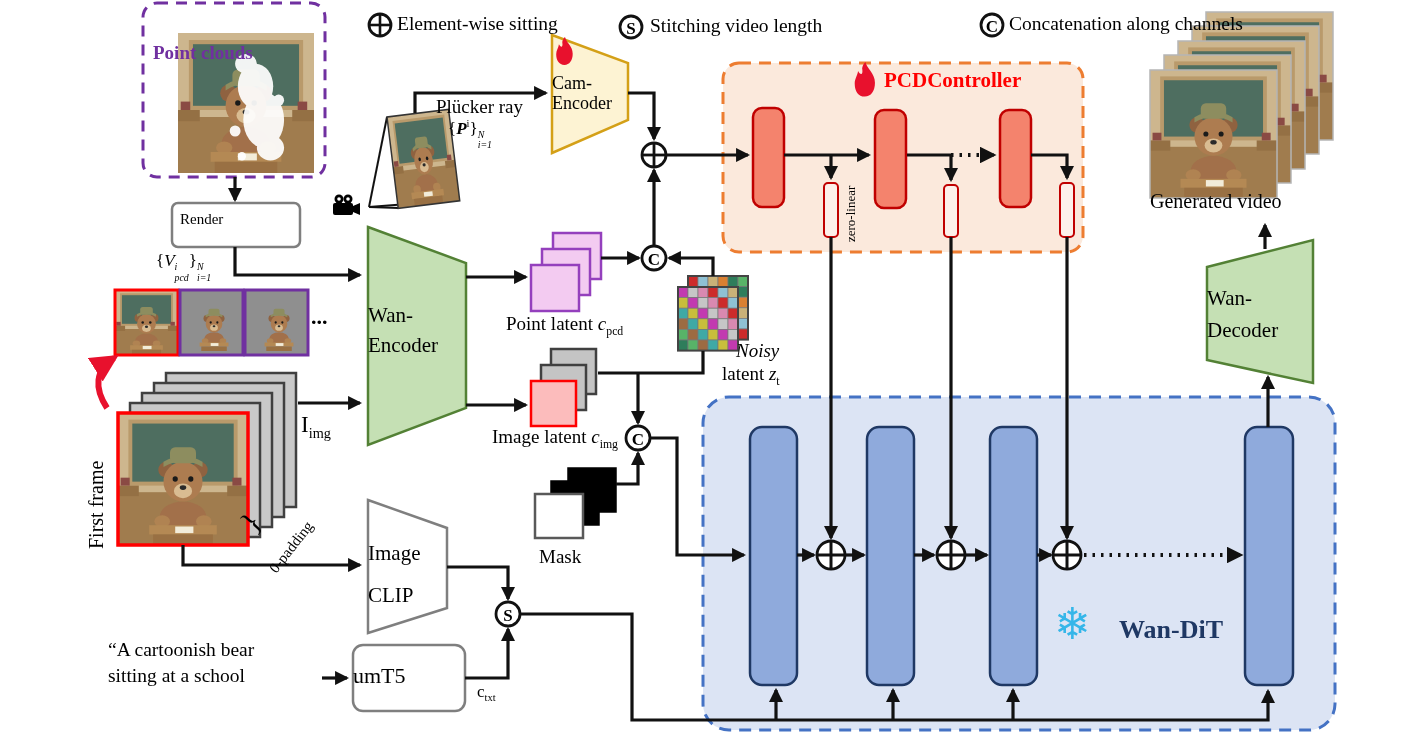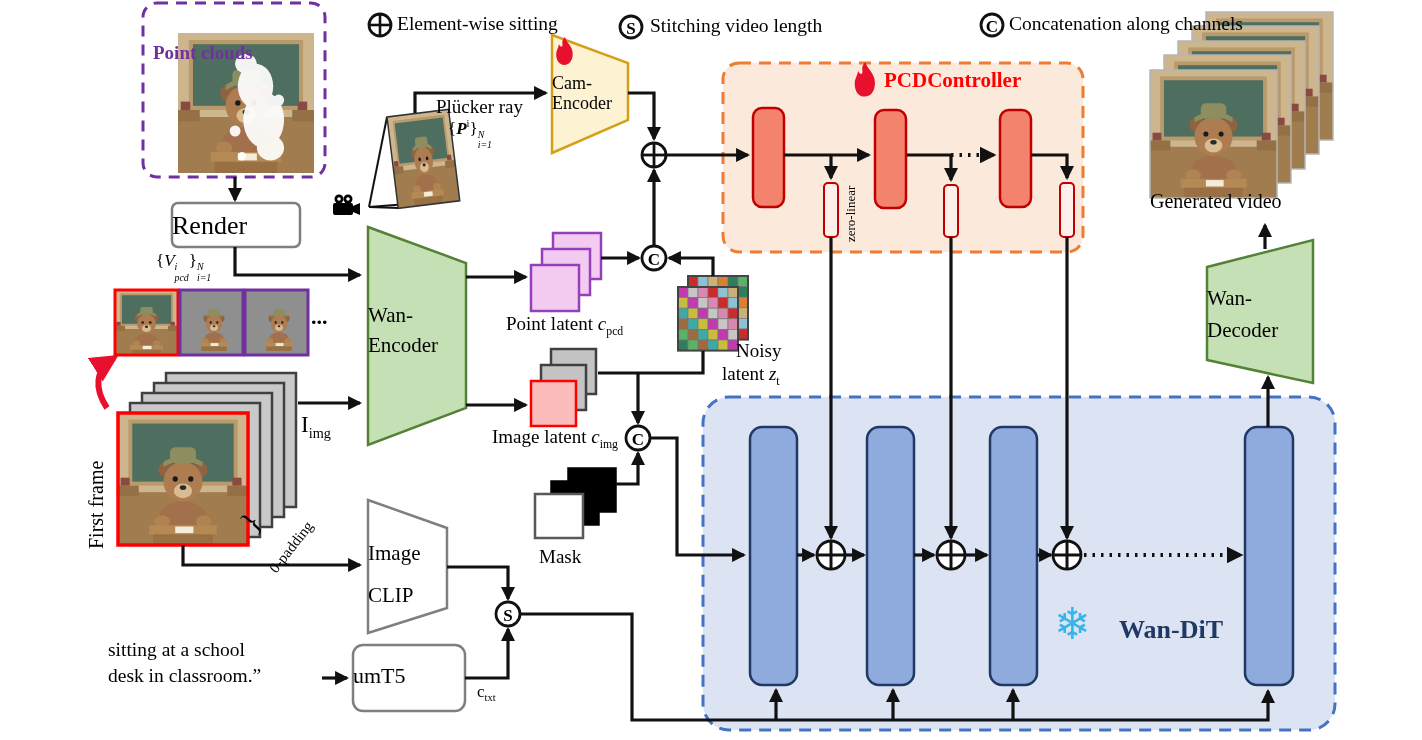--- a/index.html
+++ b/index.html
@@ -368,21 +368,21 @@
       <line x1="1067" y1="541" x2="1067" y2="569" stroke="#111" stroke-width="3"></line>
     </g>
   </g>
 </svg>
 
 <div class="t" style="left:397px;top:13px;font-size:19.5px;">Element-wise sitting</div>
 <div class="t" style="left:650px;top:15px;font-size:19.5px;">Stitching video length</div>
 <div class="t" style="left:1009px;top:13px;font-size:19.5px;">Concatenation along channels</div>
 
 <div class="t b" style="left:153px;top:9px;font-size:19px;color:#7030A0;margin-top:33px;">Point clouds</div>
-<div class="t ctr" style="left:172px;top:211px;width:128px;font-size:26px;">Render</div>
+<div class="t ctr" style="left:172px;top:211px;width:128px;font-size:15px;padding-left:8px;">Render</div>
 
 <div class="t" style="left:156px;top:251px;font-size:17px;">
   <span>{</span><i>V</i><span class="stk">
         <span>i</span>
         <span>pcd</span>
       </span><span>}</span><span class="stk">
         <span>N</span>
         <span>i=1</span>
       </span>
 </div>
@@ -411,36 +411,36 @@
 
 <div class="t ctr" style="left:552px;top:73px;width:76px;font-size:18px;">Cam-</div>
 <div class="t ctr" style="left:552px;top:93px;width:76px;font-size:18px;">Encoder</div>
 
 <div class="t" style="left:506px;top:313px;font-size:19px;">
   <span>Point latent </span><i>c</i><sub>pcd</sub>
 </div>
 <div class="t" style="left:492px;top:426px;font-size:19px;">
   <span>Image latent </span><i>c</i><sub>img</sub>
 </div>
-<div class="t" style="left:736px;top:340px;font-size:19px;">Noisy</div>
+<div class="t" style="left:736px;top:340px;font-size:19px;font-style:italic;">Noisy</div>
 <div class="t" style="left:722px;top:363px;font-size:19px;">
   <span>latent </span><i>z</i><sub>t</sub>
 </div>
 <div class="t" style="left:539px;top:546px;font-size:19px;">Mask</div>
 
 <div class="t ctr" style="left:368px;top:541px;width:80px;font-size:21px;">Image</div>
 <div class="t ctr" style="left:368px;top:583px;width:80px;font-size:21px;">CLIP</div>
 <div class="t ctr" style="left:353px;top:663px;width:112px;font-size:22px;">umT5</div>
 <div class="t i" style="left:477px;top:682px;font-size:17px;">
   <span>c</span><sub>txt</sub>
 </div>
 
 <div class="t i ctr" style="left:108px;top:637px;width:218px;font-size:19.5px;line-height:26px;white-space:normal;">
+  <div>“A cartoonish bear</div>
   <div>sitting at a school</div>
-  <div>desk in classroom.”</div>
 </div>
 
 <div class="t b" style="left:884px;top:68px;font-size:21px;color:#FF0000;">PCDController</div>
 <div class="t" style="left:844px;top:242px;font-size:13px;transform:rotate(-90deg);transform-origin:0 0;">zero-linear</div>
 
 <div class="t" style="left:1054px;top:599px;font-size:44px;color:#35B6E9;font-family:'DejaVu Sans',sans-serif;">❄</div>
 <div class="t b" style="left:1119px;top:615px;font-size:26px;color:#1F3864;">Wan-DiT</div>
 
 <div class="t ctr" style="left:1207px;top:286px;width:106px;font-size:21px;">Wan-</div>
 <div class="t ctr" style="left:1207px;top:318px;width:124px;font-size:21px;">Decoder</div>

